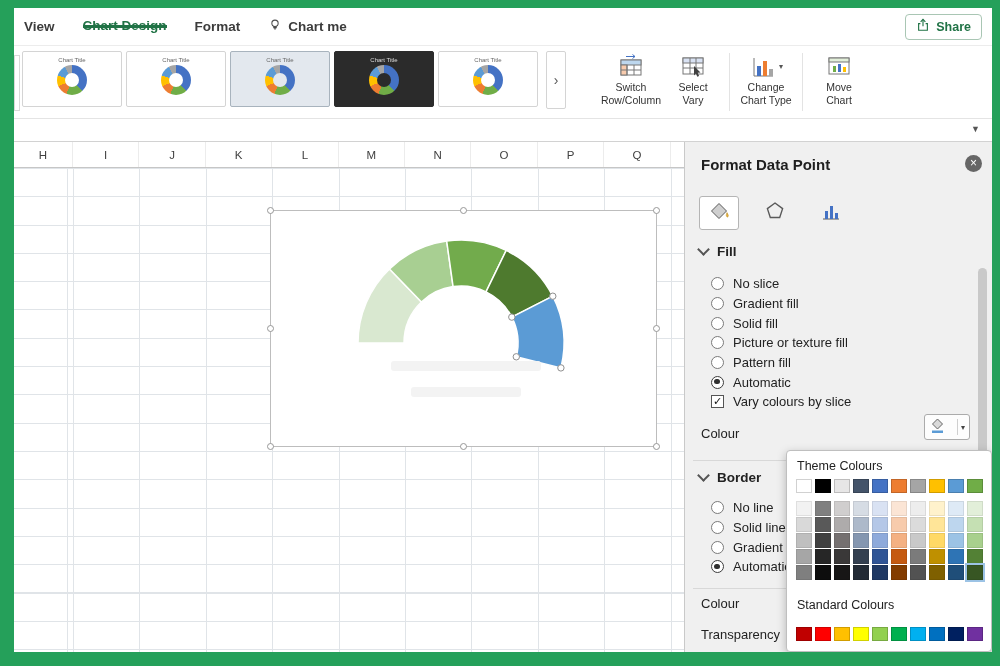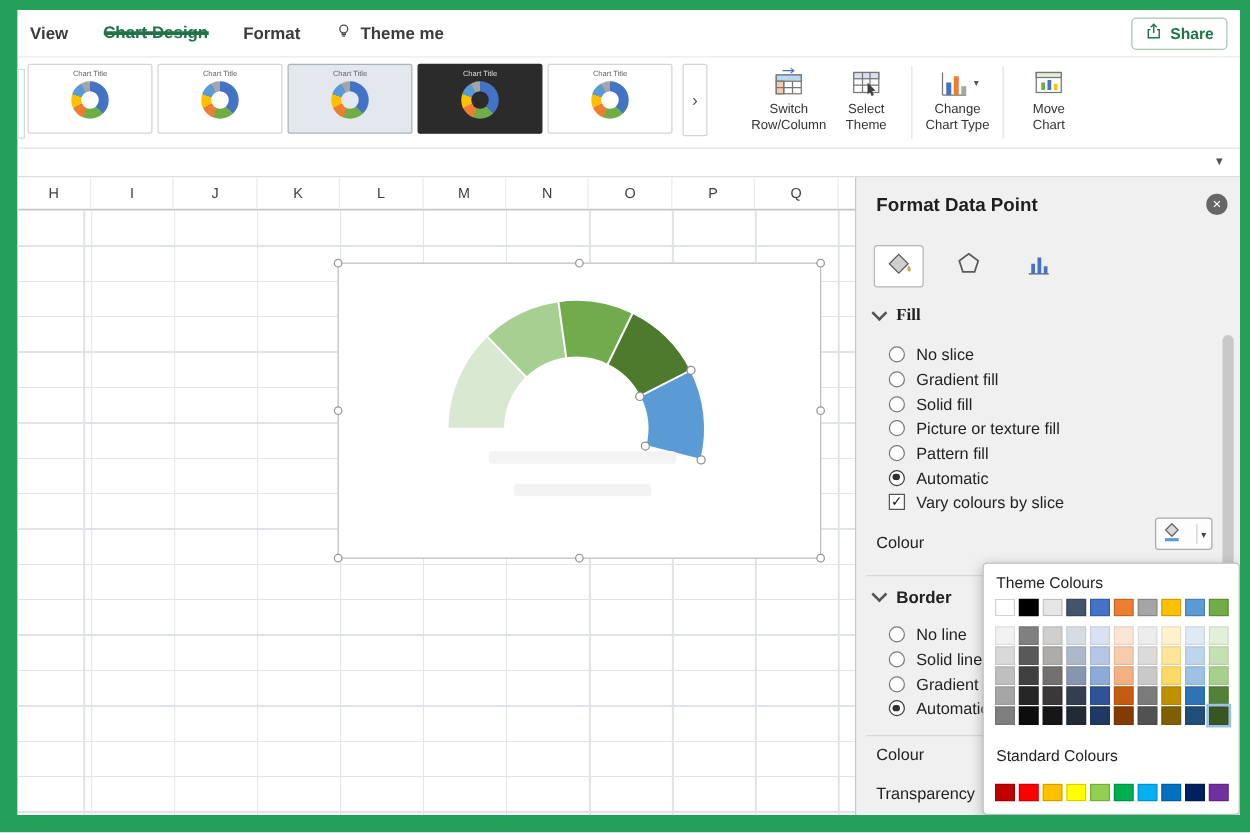--- a/index.html
+++ b/index.html
@@ -110,21 +110,21 @@
           </div>
           <div class="menu-tab">
             <div>Format</div>
           </div>
           <div class="menu-tab">
             <div><svg width="14" height="14" viewBox="0 0 16 16" fill="none" stroke="#4a4a4a" stroke-width="1.2">
                 <circle cx="8" cy="6" r="3.6"></circle>
                 <path d="M6.6 9.5 V11 H9.4 V9.5"></path>
                 <path d="M6.8 12.4 H9.2"></path>
               </svg></div>
-            <div>Theme me</div>
+            <div>Chart me</div>
           </div>
         </div>
       <div class="topbar-right">
         <div class="pill-btn">
           <span>
             <svg width="14" height="14" viewBox="0 0 16 16" fill="none" stroke="#217346" stroke-width="1.3">
                 <path d="M8 9.5 V1.8"></path>
                 <path d="M5.3 4.4 L8 1.6 L10.7 4.4"></path>
                 <path d="M5 6.5 H3 V14 H13 V6.5 H11"></path>
               </svg>
@@ -196,21 +196,21 @@
                   <rect x="4" y="5" width="20" height="16" fill="#fff" stroke="#767676"></rect>
                   <rect x="4" y="5" width="20" height="5" fill="#d9e2f3" stroke="#767676"></rect>
                   <line x1="4" y1="15" x2="24" y2="15" stroke="#767676"></line>
                   <line x1="11" y1="5" x2="11" y2="21" stroke="#767676"></line>
                   <line x1="17" y1="5" x2="17" y2="21" stroke="#767676"></line>
                   <path d="M15 13 l6.5 6.5 l-2.8 0.3 l1.4 3.2 l-1.8 0.8 l-1.4 -3.2 l-1.9 2 z" fill="#404040"></path>
                 </svg>
               </div>
             </div>
             <div class="rlabel">Select</div>
-            <div class="rlabel">Theme</div>
+            <div class="rlabel">Vary</div>
           </div>
           <div class="rdiv"></div>
           <div class="rbtn">
             <div class="ricon-row">
               <div class="ricon">
                 <svg viewBox="0 0 28 28">
                   <line x1="5" y1="23" x2="24" y2="23" stroke="#767676"></line>
                   <line x1="5" y1="23" x2="5" y2="5" stroke="#767676"></line>
                   <rect x="8" y="13" width="4" height="10" fill="#4472c4"></rect>
                   <rect x="14" y="8" width="4" height="15" fill="#ed7d31"></rect>
@@ -310,21 +310,21 @@
             <svg width="22" height="22" viewBox="0 0 22 22">
                 <line x1="3" y1="19" x2="19" y2="19" stroke="#5a5a5a"></line>
                 <rect x="5" y="11" width="3" height="8" fill="#4472c4"></rect>
                 <rect x="10" y="6" width="3" height="13" fill="#4472c4"></rect>
                 <rect x="15" y="13" width="3" height="6" fill="#4472c4"></rect>
               </svg>
           </span>
         </div>
       </div>
 
-      <div class="sec-head" style="top:102px;font-family:Liberation Serif, serif;">
+      <div class="sec-head" style="top:102px;">
         <span class="chev"></span>
         <span>Fill</span>
       </div>
       <div class="opts" style="top:132px;">
           <div class="opt">
             <div class="radio"></div>
             <div>No slice</div>
           </div>
           <div class="opt">
             <div class="radio"></div>

